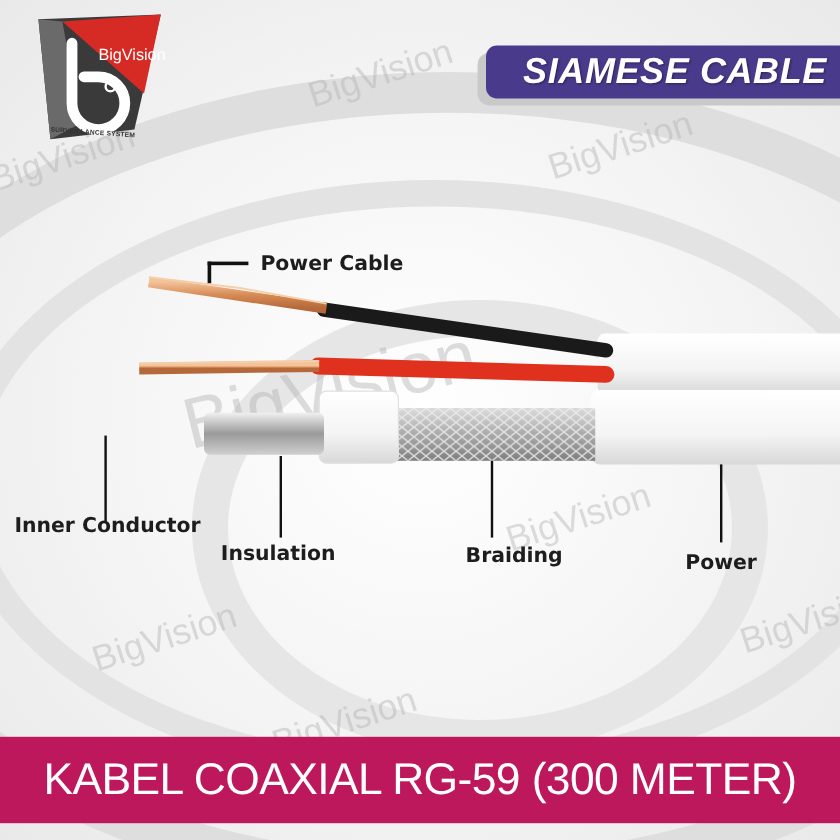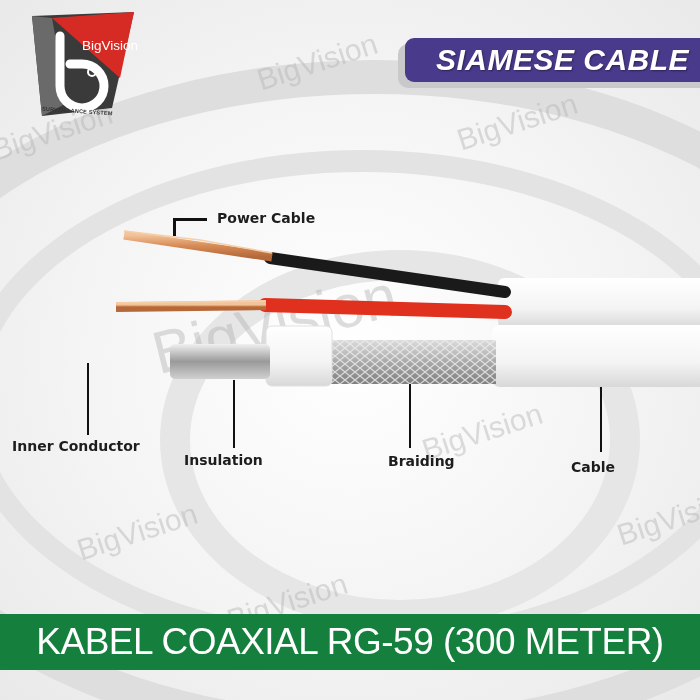--- a/index.html
+++ b/index.html
@@ -17,24 +17,24 @@
   .logo-sub { position:absolute; left:20px; top:100px; font-size:5.5px; color:#333;
               font-family:"Liberation Sans", sans-serif; font-weight:bold; transform:rotate(4deg); letter-spacing:0.2px; }
   
   .badge-shadow { position:absolute; left:398px; top:44px; width:302px; height:44px;
                   background:#c9c9c9; border-radius:10px 0 0 10px; }
   .badge { position:absolute; left:405px; top:38px; width:295px; height:44px; background:#4a3a8c;
            border-radius:9px 0 0 9px; display:flex; align-items:center; justify-content:center; }
   .badge span { color:#fff; font-family:"Liberation Sans", sans-serif; font-weight:bold; font-style:italic;
                 font-size:30px; letter-spacing:0.5px; text-shadow:1px 1px 2px rgba(0,0,0,0.4);margin-left:20px; }
   
-  .label { position:absolute; font-family:"DejaVu Sans", sans-serif; font-weight:bold; font-size:14px; color:#1d1d1d; }
+  .label { position:absolute; font-family:"DejaVu Sans", sans-serif; font-weight:bold; font-size:17px; color:#1d1d1d; }
   .leader { position:absolute; background:#111; }
   
-  .footer { position:absolute; left:0; top:614px; width:700px; height:56px; background:#15803d;
+  .footer { position:absolute; left:0; top:614px; width:700px; height:72px; background:#be185d;
             display:flex; align-items:center; justify-content:center; }
   .footer span { color:#fff; font-family:"Liberation Sans", sans-serif; font-size:37px; letter-spacing:-0.5px; }
 </style>
 </head>
 <body>
 
 <div class="bg">
   <div class="ring" style="left:-160px;top:60px;width:1000px;height:620px;border-width:34px;"></div>
   <div class="ring" style="left:-40px;top:150px;width:760px;height:460px;border-width:22px;border-color:#e3e3e3;"></div>
   <div class="ring" style="left:160px;top:250px;width:420px;height:320px;border-width:30px;border-color:#e6e6e6;"></div>
@@ -116,20 +116,20 @@
 </svg>
 
 <div class="leader" style="left:173px;top:218px;width:3px;height:18px;"></div>
 <div class="leader" style="left:173px;top:218px;width:34px;height:3px;"></div>
 <div class="leader" style="left:87px;top:363px;width:2px;height:72px;"></div>
 <div class="leader" style="left:233px;top:380px;width:2px;height:68px;"></div>
 <div class="leader" style="left:409px;top:384px;width:2px;height:64px;"></div>
 <div class="leader" style="left:600px;top:387px;width:2px;height:65px;"></div>
 
 <div class="label" style="left:217px;top:210px;">Power Cable</div>
-<div class="label" style="left:12px;top:438px;">Inner Conductor</div>
+<div class="label" style="left:12px;top:428px;">Inner Conductor</div>
 <div class="label" style="left:184px;top:452px;">Insulation</div>
 <div class="label" style="left:372px;top:453px;margin-left:16px;">Braiding</div>
-<div class="label" style="left:571px;top:459px;">Cable</div>
+<div class="label" style="left:571px;top:459px;">Power</div>
 
 <div class="footer">
   <span>KABEL COAXIAL RG-59 (300 METER)</span>
 </div>
 
 </body></html>

